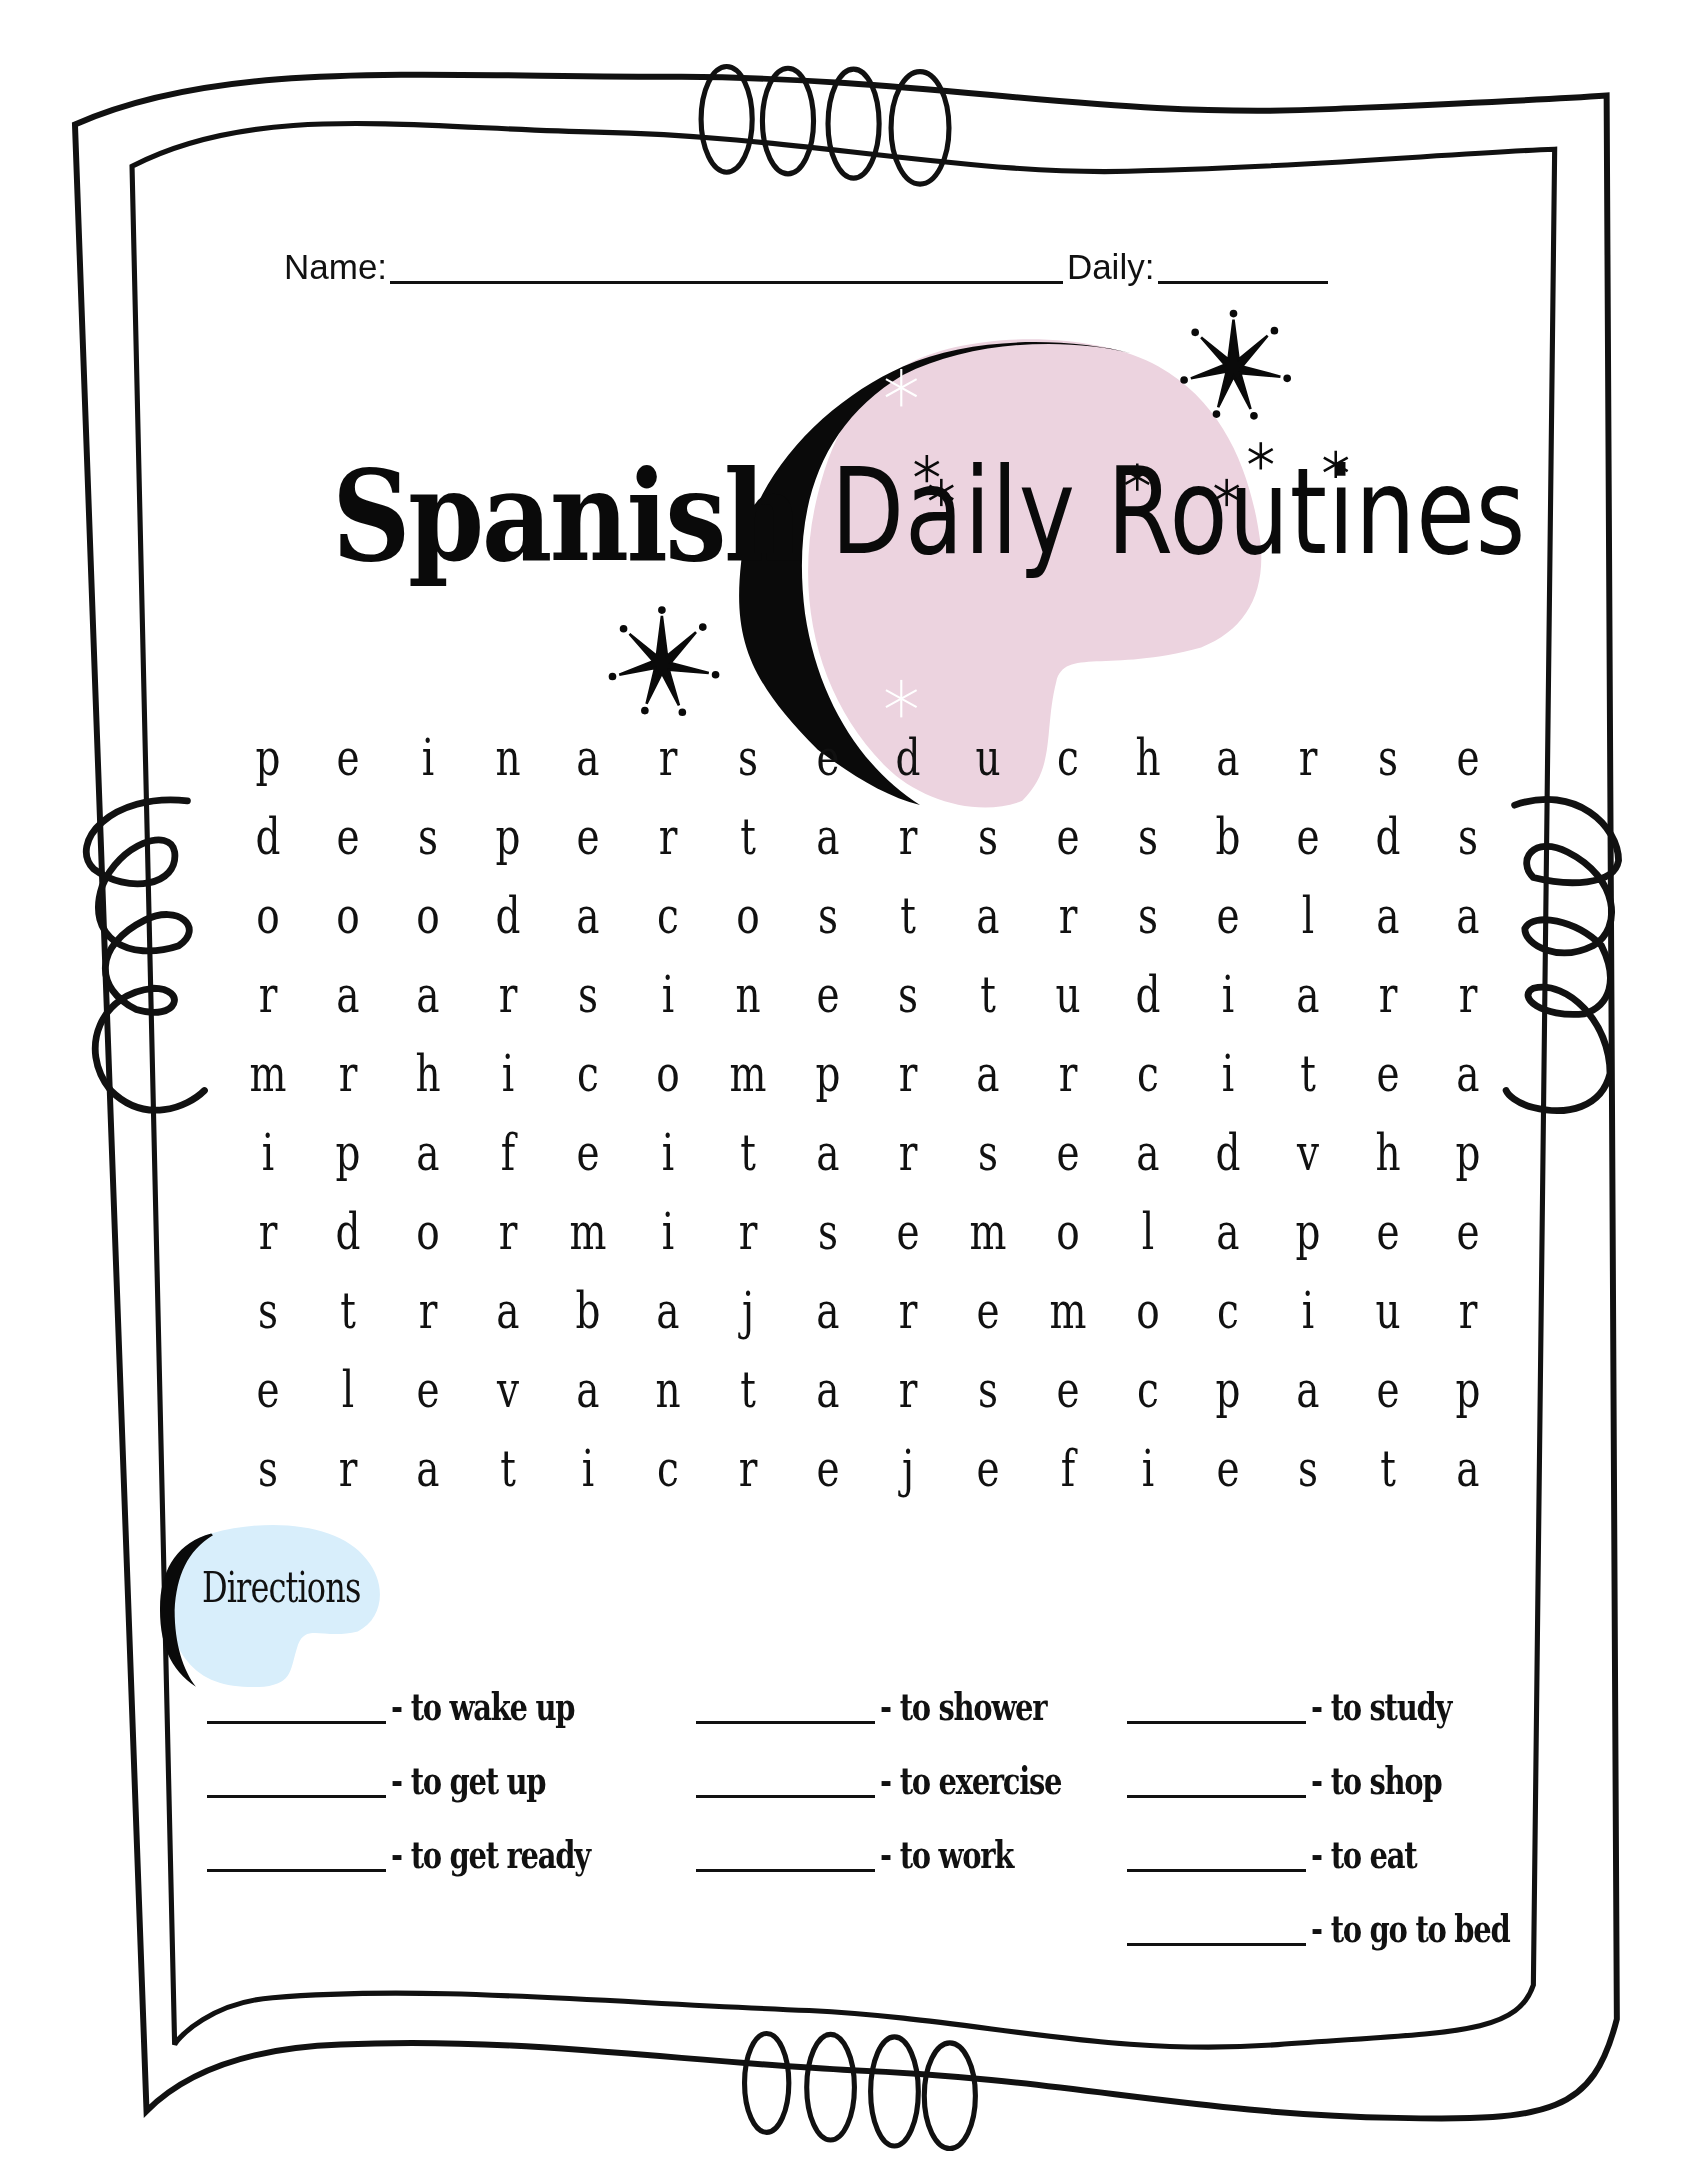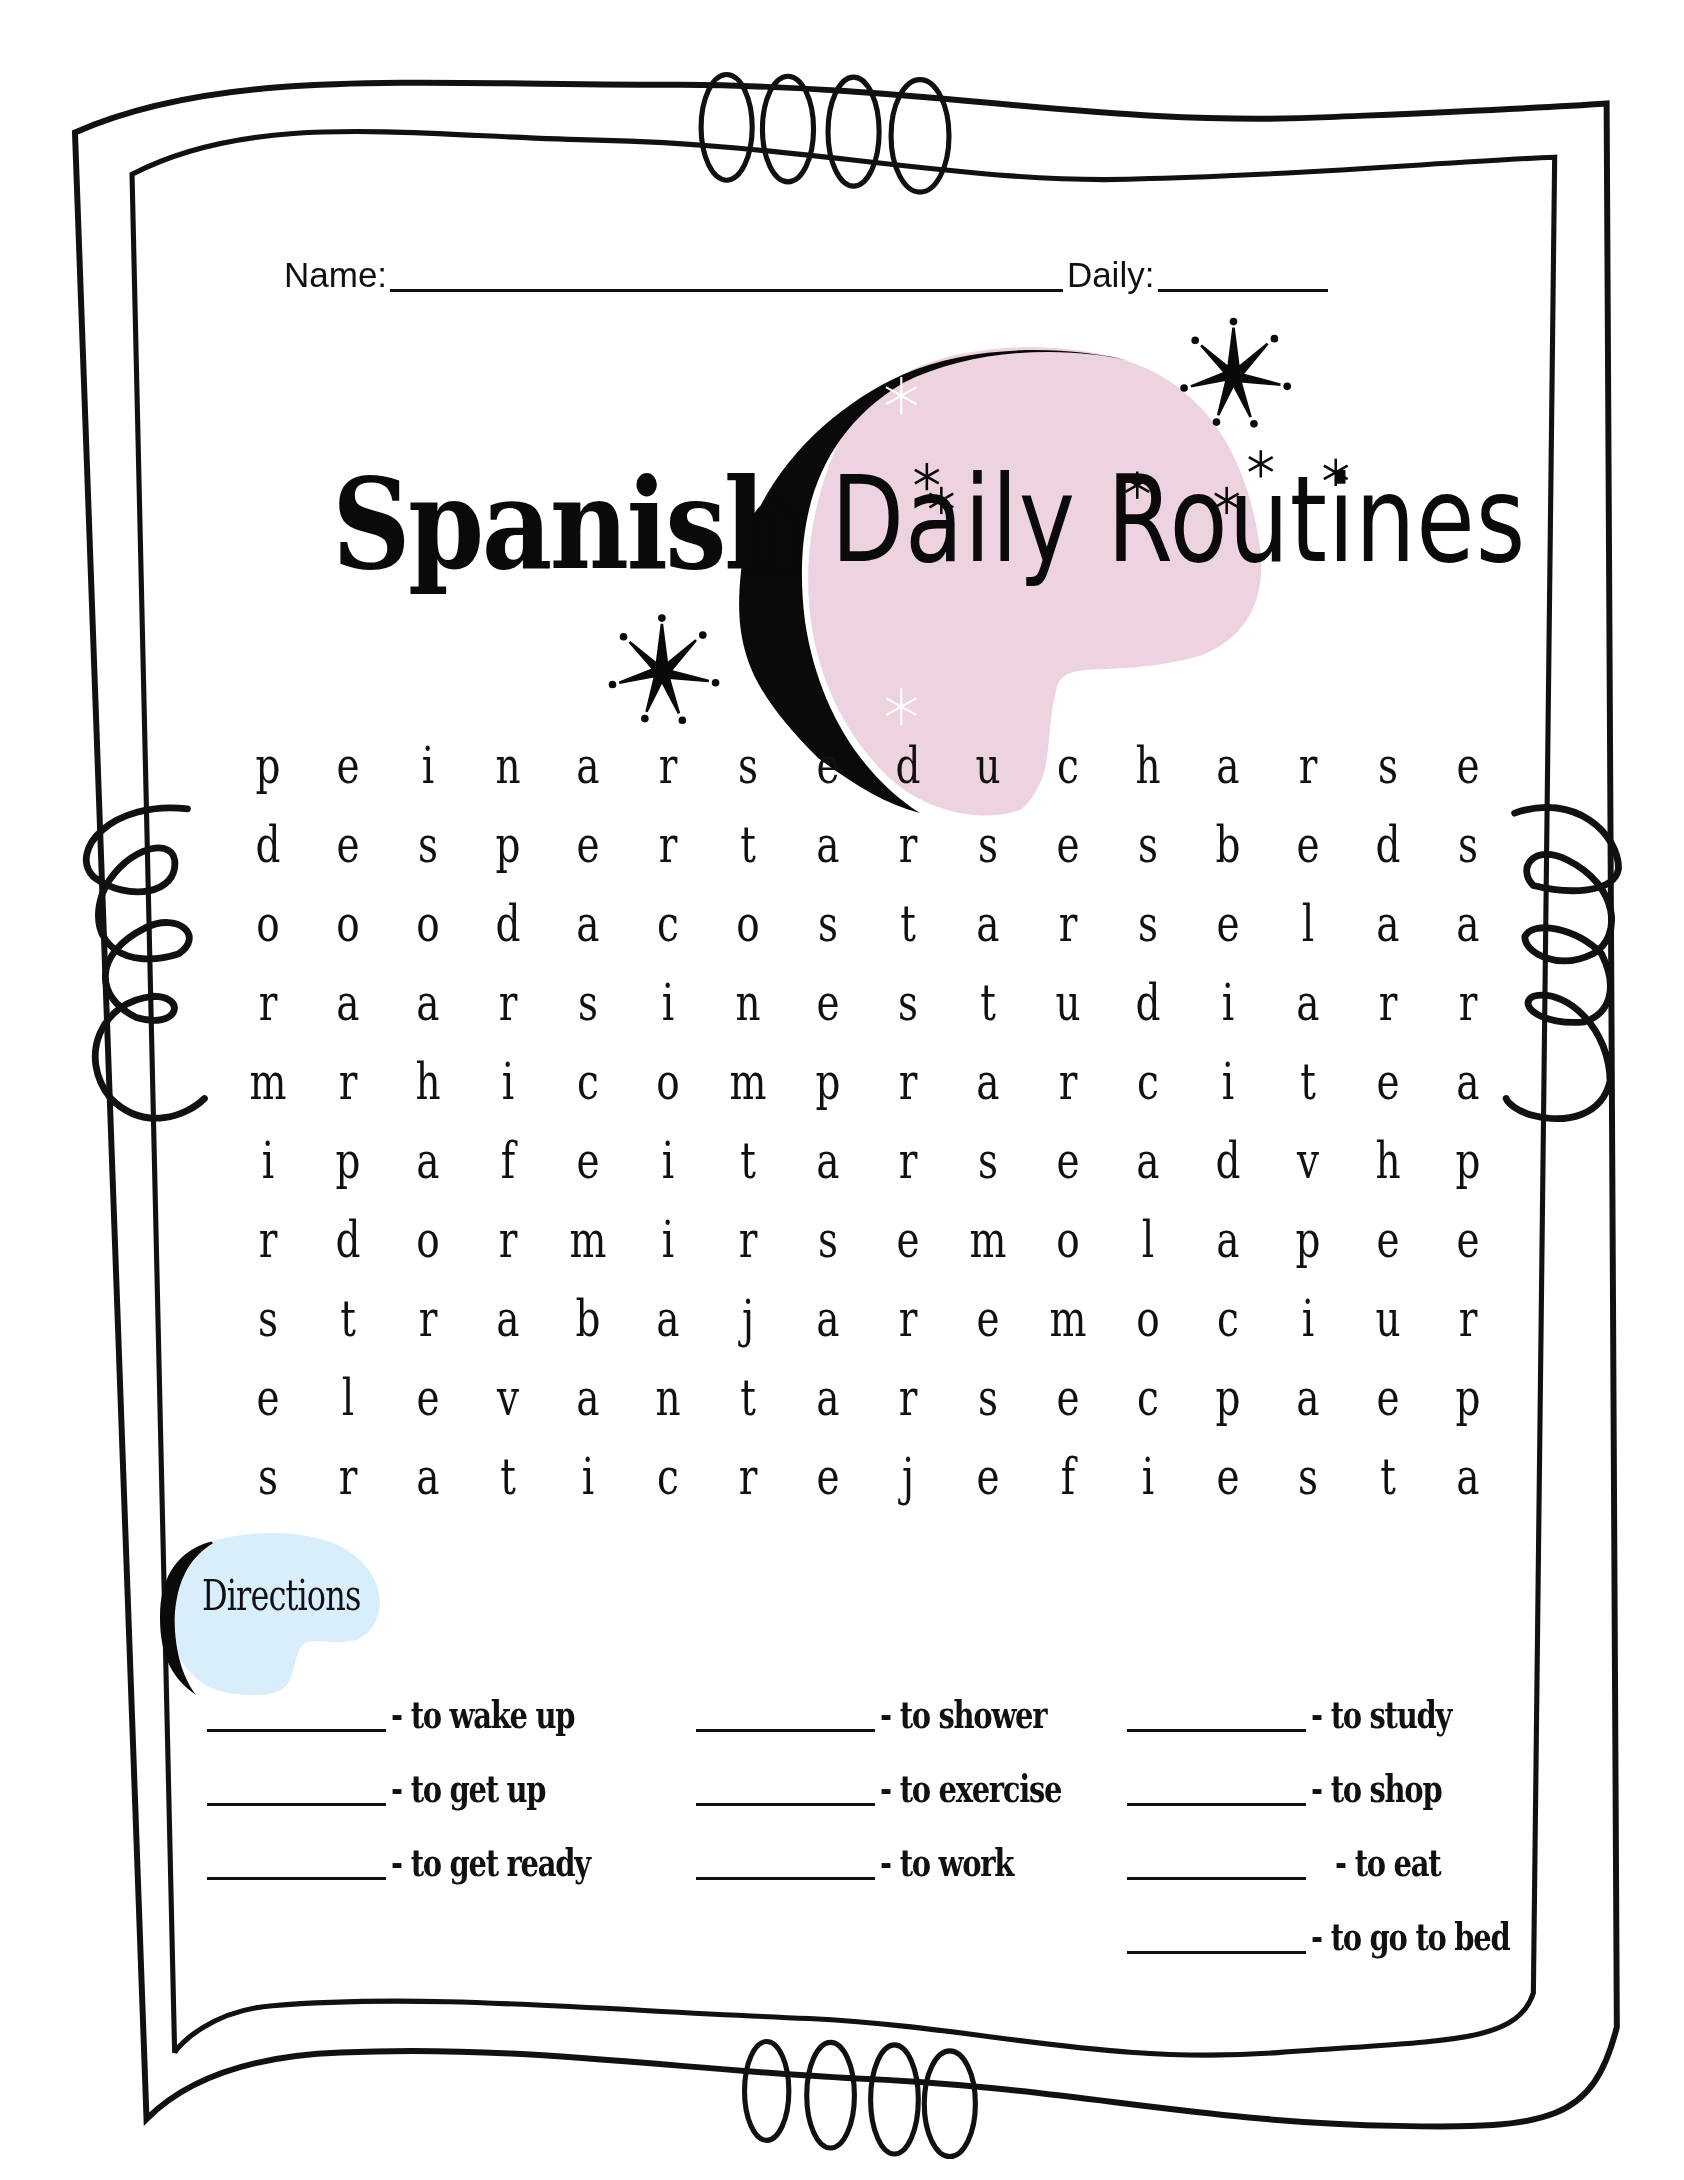--- a/index.html
+++ b/index.html
@@ -1,17 +1,17 @@
 <!DOCTYPE html>
 <html style="font-size:13.6px"><head>
 <meta charset="utf-8">
 <style>
   html, body { margin: 0; padding: 0; background: #ffffff; }
   body { width: 1685px; height: 2181px; position: relative; overflow: hidden; }
-  .page { position: absolute; left: 0; top: 8px; width: 1685px; height: 1668px; }
+  .page { position: absolute; left: 0; top: 0; width: 1685px; height: 1668px; }
   svg.frame { position: absolute; left: 0; top: 0; width: 1685px; height: 2181px; pointer-events: none; }
 
   .header-line {
     position: absolute; left: 284px; top: 247px;
     font-family: "Liberation Sans", sans-serif; font-size: 35px; color: #111;
     display: flex; align-items: baseline; white-space: nowrap;
   }
   .header-line .blank { display: inline-block; border-bottom: 3.4px solid #111; height: 0.9px; margin: 0 3.4px; position: relative; top: 5.1px; }
   .name-blank { width: 673px; }
   .date-blank { width: 170px; }
@@ -364,21 +364,21 @@
     <span class="label">- to work</span>
   </div>
   <div class="vocab" style="left:1127px; top:1695px;">
     <span class="line"></span>
     <span class="label">- to study</span>
   </div>
   <div class="vocab" style="left:1127px; top:1769px;">
     <span class="line"></span>
     <span class="label">- to shop</span>
   </div>
-  <div class="vocab" style="left:1127px; top:1843px;gap:24px;">
+  <div class="vocab" style="left:1127px; top:1843px;">
     <span class="line"></span>
     <span class="label">- to eat</span>
   </div>
   <div class="vocab" style="left:1127px; top:1917px;">
     <span class="line"></span>
     <span class="label">- to go to bed</span>
   </div>
 </div>
 
 

